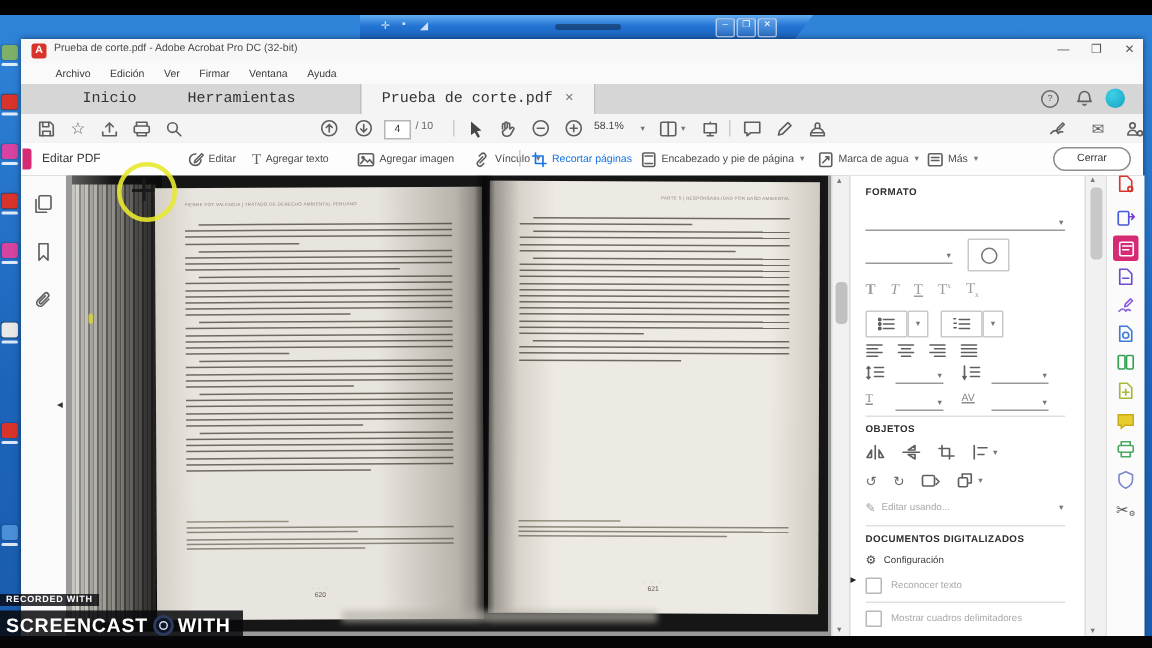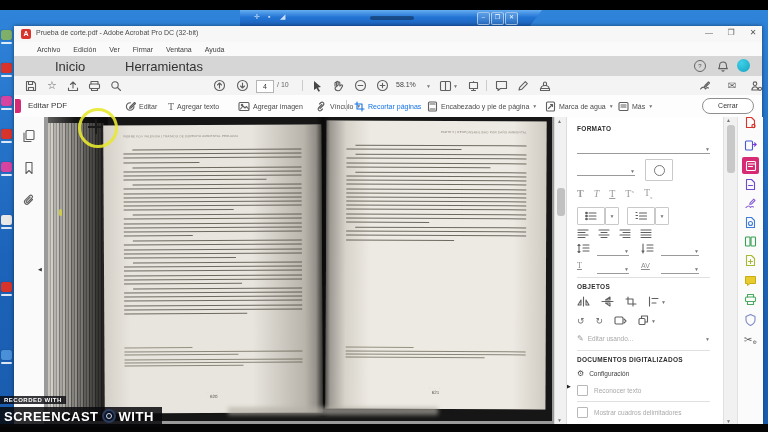--- a/index.html
+++ b/index.html
@@ -19,21 +19,21 @@
          background:linear-gradient(180deg,#5c9fe8,#2a6fc4);font-size:6px;line-height:9px;text-align:center;color:#fff;}
   
   #win{left:14px;top:26px;width:748px;height:398px;background:#fff;box-shadow:0 0 4px rgba(0,0,0,.5);}
   #titlebar{left:0;top:0;width:100%;height:16px;background:#f7f7f7;border-bottom:1px solid #e4e4e4;}
   #appicon{left:7px;top:3px;width:10px;height:10px;background:#d9342b;border-radius:2px;color:#fff;font-size:7px;font-weight:bold;text-align:center;line-height:10px;}
   #wtitle{left:22px;top:3px;font-size:7px;color:#4a4a4a;white-space:nowrap;}
   .wctl{top:2px;font-size:8px;color:#555;width:14px;text-align:center;}
   #menubar{left:0;top:16px;width:100%;height:14px;background:#fafafa;display:flex;align-items:center;gap:13px;padding-left:23px;box-sizing:border-box;}
   .menu{font-size:7px;color:#3c3c3c;}
   #tabbar{left:0;top:30px;width:100%;height:20px;background:#d6d6d6;border-bottom:1px solid #c4c4c4;}
-  .tab{top:0;height:20px;display:flex;align-items:center;font-size:13px;color:#333;}
+  .tab{top:0;height:20px;display:flex;align-items:center;font-size:10px;color:#333;font-family:Liberation Mono, monospace;}
   #tab-active{left:226px;width:155px;background:#f4f4f4;border-left:1px solid #c0c0c0;border-right:1px solid #c0c0c0;justify-content:center;gap:8px;}
   #helpc{top:4px;width:10px;height:10px;border:1px solid #666;border-radius:50%;font-size:6px;color:#555;text-align:center;line-height:10px;}
   #avatar{top:3px;width:13px;height:13px;border-radius:50%;background:radial-gradient(circle at 35% 30%,#3fd0e8,#14a2c2);}
   #toolbar{left:0;top:50px;width:100%;height:19px;background:#f4f4f4;border-bottom:1px solid #dadada;}
   .tic{top:3px;width:14px;height:13px;display:flex;align-items:center;justify-content:center;}
   .tsep{top:4px;width:1px;height:11px;background:#cccccc;}
   #pagebox{left:242px;top:3.5px;width:16px;height:11px;border:1px solid #b5b5b5;background:#fff;font-size:7px;color:#333;text-align:center;line-height:11px;}
   #pagetotal{left:263px;top:5px;font-size:7px;color:#666;white-space:nowrap;}
   #zoomlvl{left:382px;top:5px;font-size:7px;color:#444;}
   .chev{font-size:5px;color:#777;}
@@ -84,21 +84,21 @@
   #panelscroll{left:709px;top:0;width:14px;height:307px;background:#f1f1f1;border-left:1px solid #e0e0e0;}
   #pthumb{left:3px;top:8px;width:8px;height:48px;background:#c8c8c8;border-radius:3px;}
   #iconstrip{left:723px;top:0;width:25px;height:307px;background:#fbfbfb;border-left:1px solid #e2e2e2;}
   .stile{left:4px;width:17px;height:17px;display:flex;align-items:center;justify-content:center;border-radius:2px;}
   .stile.active{background:#d62a74;}
   #rcollapse{left:553px;top:266px;font-size:5px;color:#222;}
   
   #blackbar{left:0;top:424px;width:768px;height:8px;background:#050505;}
   #wm{left:0;top:388px;}
   #wm .l1{display:inline-block;background:rgba(8,8,12,.8);color:#fff;font-size:6px;font-weight:bold;letter-spacing:.5px;padding:1px 4px;}
-  #wm .l2{display:flex;gap:3px;background:rgba(8,8,12,.85);padding:2px 8px 3px 4px;margin-top:1px;}
+  #wm .l2{display:flex;align-items:center;gap:3px;background:rgba(8,8,12,.85);padding:2px 8px 3px 4px;margin-top:1px;}
   #wm .big{color:#fff;font-size:13px;font-weight:bold;letter-spacing:.5px;}
   #wmlogo{width:14px;height:14px;border-radius:50%;background:#0d1526;border:2px solid #2b3c5e;box-sizing:border-box;position:relative;}
   #wmlogo::after{content:"";position:absolute;inset:2px;border-radius:50%;border:1.5px solid #cfd8ea;}
   #halo{left:78px;top:108px;width:34px;height:34px;border:3px solid rgba(232,232,48,.9);border-radius:50%;}
   .xh{background:#1a1a1a;}
   #ydash{left:59px;top:209px;width:3px;height:7px;background:#d8d832;opacity:.8;border-radius:2px;}
   svg.sv{stroke:#5f5f5f;fill:none;stroke-width:1.1;stroke-linecap:round;stroke-linejoin:round;}
   svg.blue{stroke:#1473e6;}
   .uni{color:#5f5f5f;}
 </style>
@@ -165,20 +165,24 @@
       <span class="menu">Edición</span>
       <span class="menu">Ver</span>
       <span class="menu">Firmar</span>
       <span class="menu">Ventana</span>
       <span class="menu">Ayuda</span>
     </div>
 
     <div class="abs" id="tabbar">
       <div class="abs tab" style="left:41px">Inicio</div>
       <div class="abs tab" style="left:111px">Herramientas</div>
+      <div class="abs tab" id="tab-active">
+        <span>Prueba de corte.pdf</span>
+        <span style="color:#777">×</span>
+      </div>
       <div class="abs" id="helpc" style="right:56px">?</div>
       <div class="abs" style="right:33px;top:3px">
         <svg class="sv" width="12" height="13">
             <path d="M6 2a3.4 3.4 0 0 1 3.4 3.4c0 2.4 1 3.2 1 3.2H1.6s1-.8 1-3.2A3.4 3.4 0 0 1 6 2z"></path>
             <path d="M5 10.5a1.1 1.1 0 0 0 2 0"></path>
           </svg>
       </div>
       <div class="abs" id="avatar" style="right:12px"></div>
     </div>
 

